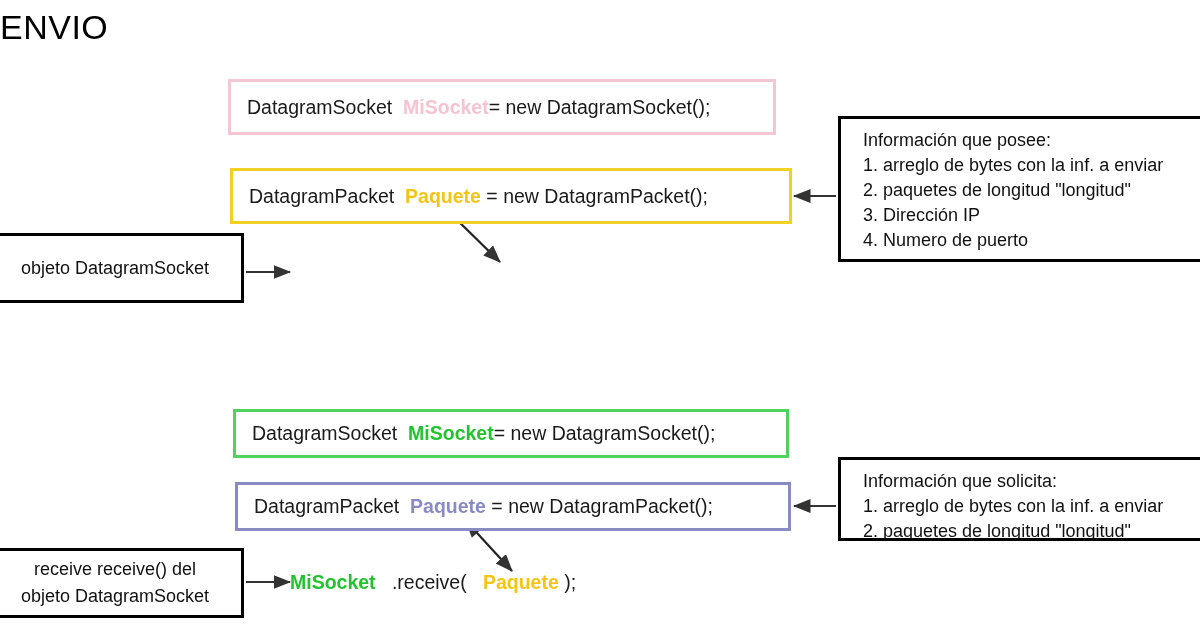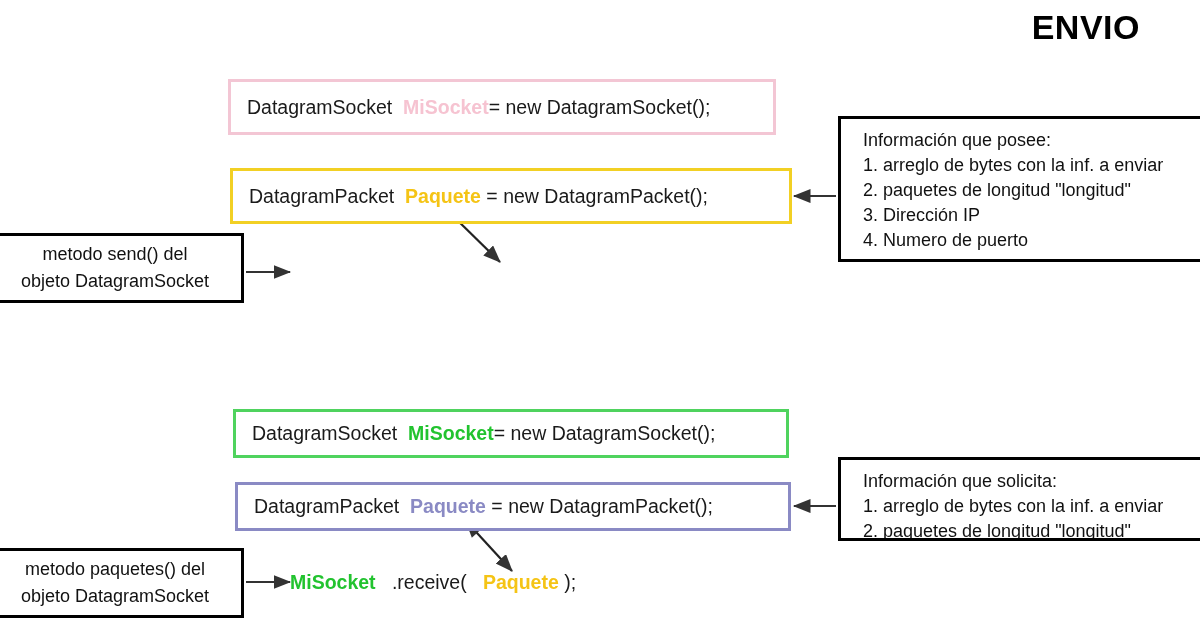--- a/index.html
+++ b/index.html
@@ -17,25 +17,25 @@
     width: 1200px;
     height: 630px;
     overflow: hidden;
     background: #ffffff;
   }
   .abs { position: absolute; }
 
   
   .section-title {
     font-size: 34px;
-    font-weight: bold;
+    font-weight: normal;
     letter-spacing: 0.5px;
     color: #000000;
     white-space: nowrap;
-    text-align: right;
+    text-align: left;
   }
 
   
   .code-box {
     box-sizing: border-box;
     background: #ffffff;
     display: flex;
     align-items: center;
     white-space: nowrap;
     font-size: 19.5px;
@@ -144,21 +144,20 @@
     <span class="pad-l"></span>
     <span class="tok tok-plain">DatagramPacket</span>
     <span class="tok">&nbsp;&nbsp;</span>
     <span class="tok tok-yellow">Paquete</span>
     <span class="tok">&nbsp;</span>
     <span class="tok tok-plain">= new DatagramPacket();</span>
   </div>
 
 
   <div class="abs method-box" style="left:-14px; top:233px; width:258px; height:70px;">
-    <div class="note-line">metodo send() del</div>
     <div class="note-line">objeto DatagramSocket</div>
   </div>
 
   <div class="abs note-box" style="left:838px; top:116px; width:392px; height:146px;">
     <div class="note-inner">
       <div class="note-line">Información que posee:</div>
       <div class="note-line">1. arreglo de bytes con la inf. a enviar</div>
       <div class="note-line">2. paquetes de longitud "longitud"</div>
       <div class="note-line">3. Dirección IP</div>
       <div class="note-line">4. Numero de puerto</div>
@@ -186,21 +185,21 @@
   <div class="abs call-line" style="left:290px; top:571px;">
     <span class="tok tok-green">MiSocket</span>
     <span class="tok">&nbsp;</span>
     <span class="tok tok-plain">.receive(</span>
     <span class="tok">&nbsp;</span>
     <span class="tok tok-yellow">Paquete</span>
     <span class="tok tok-plain">);</span>
   </div>
 
   <div class="abs method-box" style="left:-14px; top:548px; width:258px; height:70px;">
-    <div class="note-line">metodo paquetes() del</div>
+    <div class="note-line">receive receive() del</div>
     <div class="note-line">objeto DatagramSocket</div>
   </div>
 
   <div class="abs note-box" style="left:838px; top:457px; width:392px; height:84px;">
     <div class="note-inner">
       <div class="note-line">Información que solicita:</div>
       <div class="note-line">1. arreglo de bytes con la inf. a enviar</div>
       <div class="note-line">2. paquetes de longitud "longitud"</div>
     </div>
   </div>

